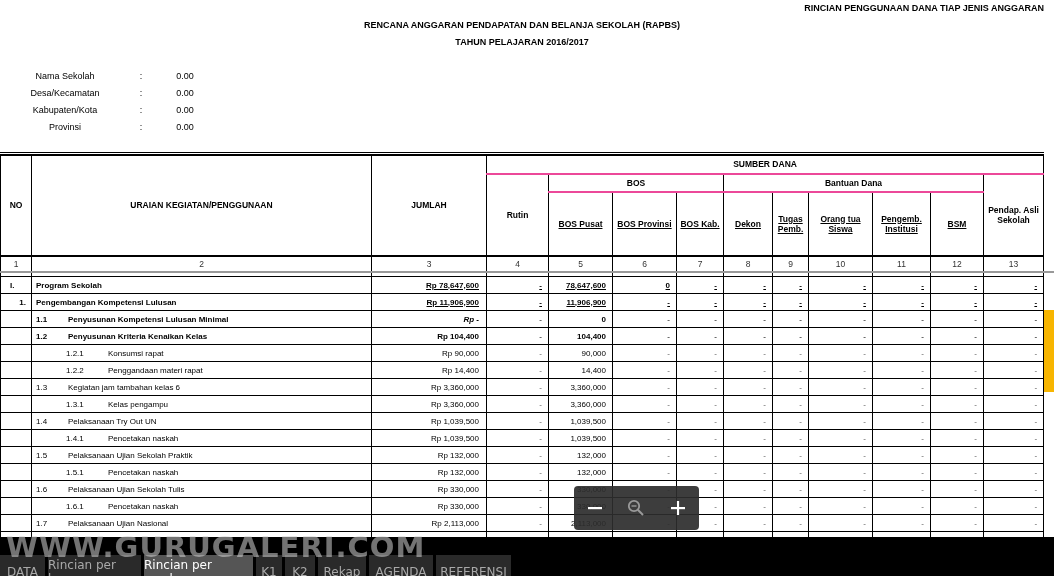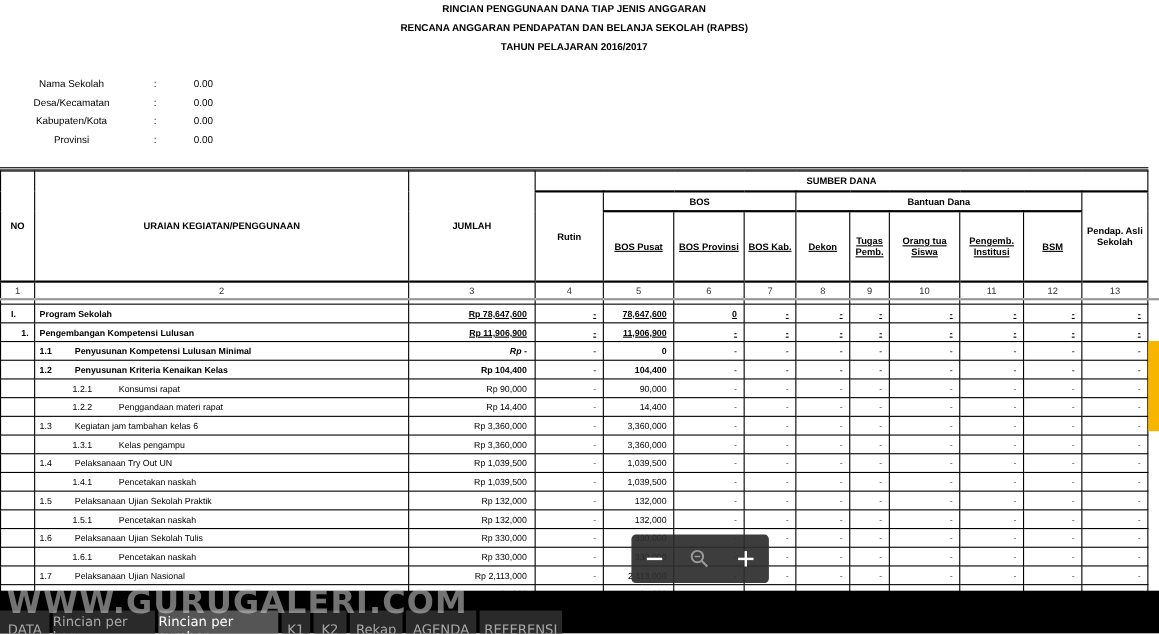--- a/index.html
+++ b/index.html
@@ -1,37 +1,37 @@
 <!DOCTYPE html>
 <html><head>
 <meta charset="utf-8">
 <style>
   * { box-sizing: border-box; margin: 0; padding: 0; }
   html, body { width: 1054px; height: 576px; overflow: hidden; background: #fff; }
   body { font-family: "Liberation Sans", sans-serif; color: #000; position: relative; }
 
   .titles { position: absolute; left: 0; top: 0; width: 1044px; text-align: center; }
   .titles div { font-size: 9px; font-weight: bold; height: 17px; line-height: 17px; }
-  .titles .t1 { position: absolute; top: 0; left: 0; right: 0; }
+  .titles .t1 { position: absolute; top: 0; left: 0; right: 0; text-align: right; }
   .titles .t2 { position: absolute; top: 17px; left: 0; right: 0; }
   .titles .t3 { position: absolute; top: 34px; left: 0; right: 0; }
 
   .info { position: absolute; left: 3px; top: 68px; font-size: 9px; text-align: center; }
   .info .row { height: 17px; line-height: 17px; display: flex; }
   .info .lbl { width: 124px; }
   .info .colon { width: 28px; }
   .info .val { width: 60px; }
 
   .sheet { position: absolute; left: 0; top: 152px; width: 1044px; }
   .dbl-top { height: 3px; border-top: 1px solid #000; border-bottom: 1px solid #000; }
 
   table { border-collapse: collapse; table-layout: fixed; width: 1043px; font-size: 8px; }
   td, th { border: 1px solid #000; overflow: hidden; white-space: nowrap; }
   th { font-weight: bold; text-align: center; vertical-align: middle; font-size: 8.5px; line-height: 10px; white-space: normal; }
-  th.hd-top { border-bottom: 2px solid #000000; }
+  th.hd-top { border-bottom: 2px solid #ec4899; }
   .hdrow1 th { height: 18px; }
   .hdrow2 th { height: 18px; }
   .hdrow3 th { height: 64px; text-decoration: underline; }
   tr.numrow td { height: 16px; text-align: center; color: #333; font-size: 8.5px; border-top: 2px solid #000; }
   tr.sep td { height: 5px; padding: 0; border-left: 1px solid #000; border-right: 1px solid #000; border-top: 2px solid #999; border-bottom: 1px solid #000; }
 
   tr.data td { height: 17px; font-size: 8px; }
   td.no { text-align: right; padding-right: 5px; }
   td.no.lvl0 { text-align: left; padding-left: 9px; }
   td.uraian { padding-left: 4px; }

